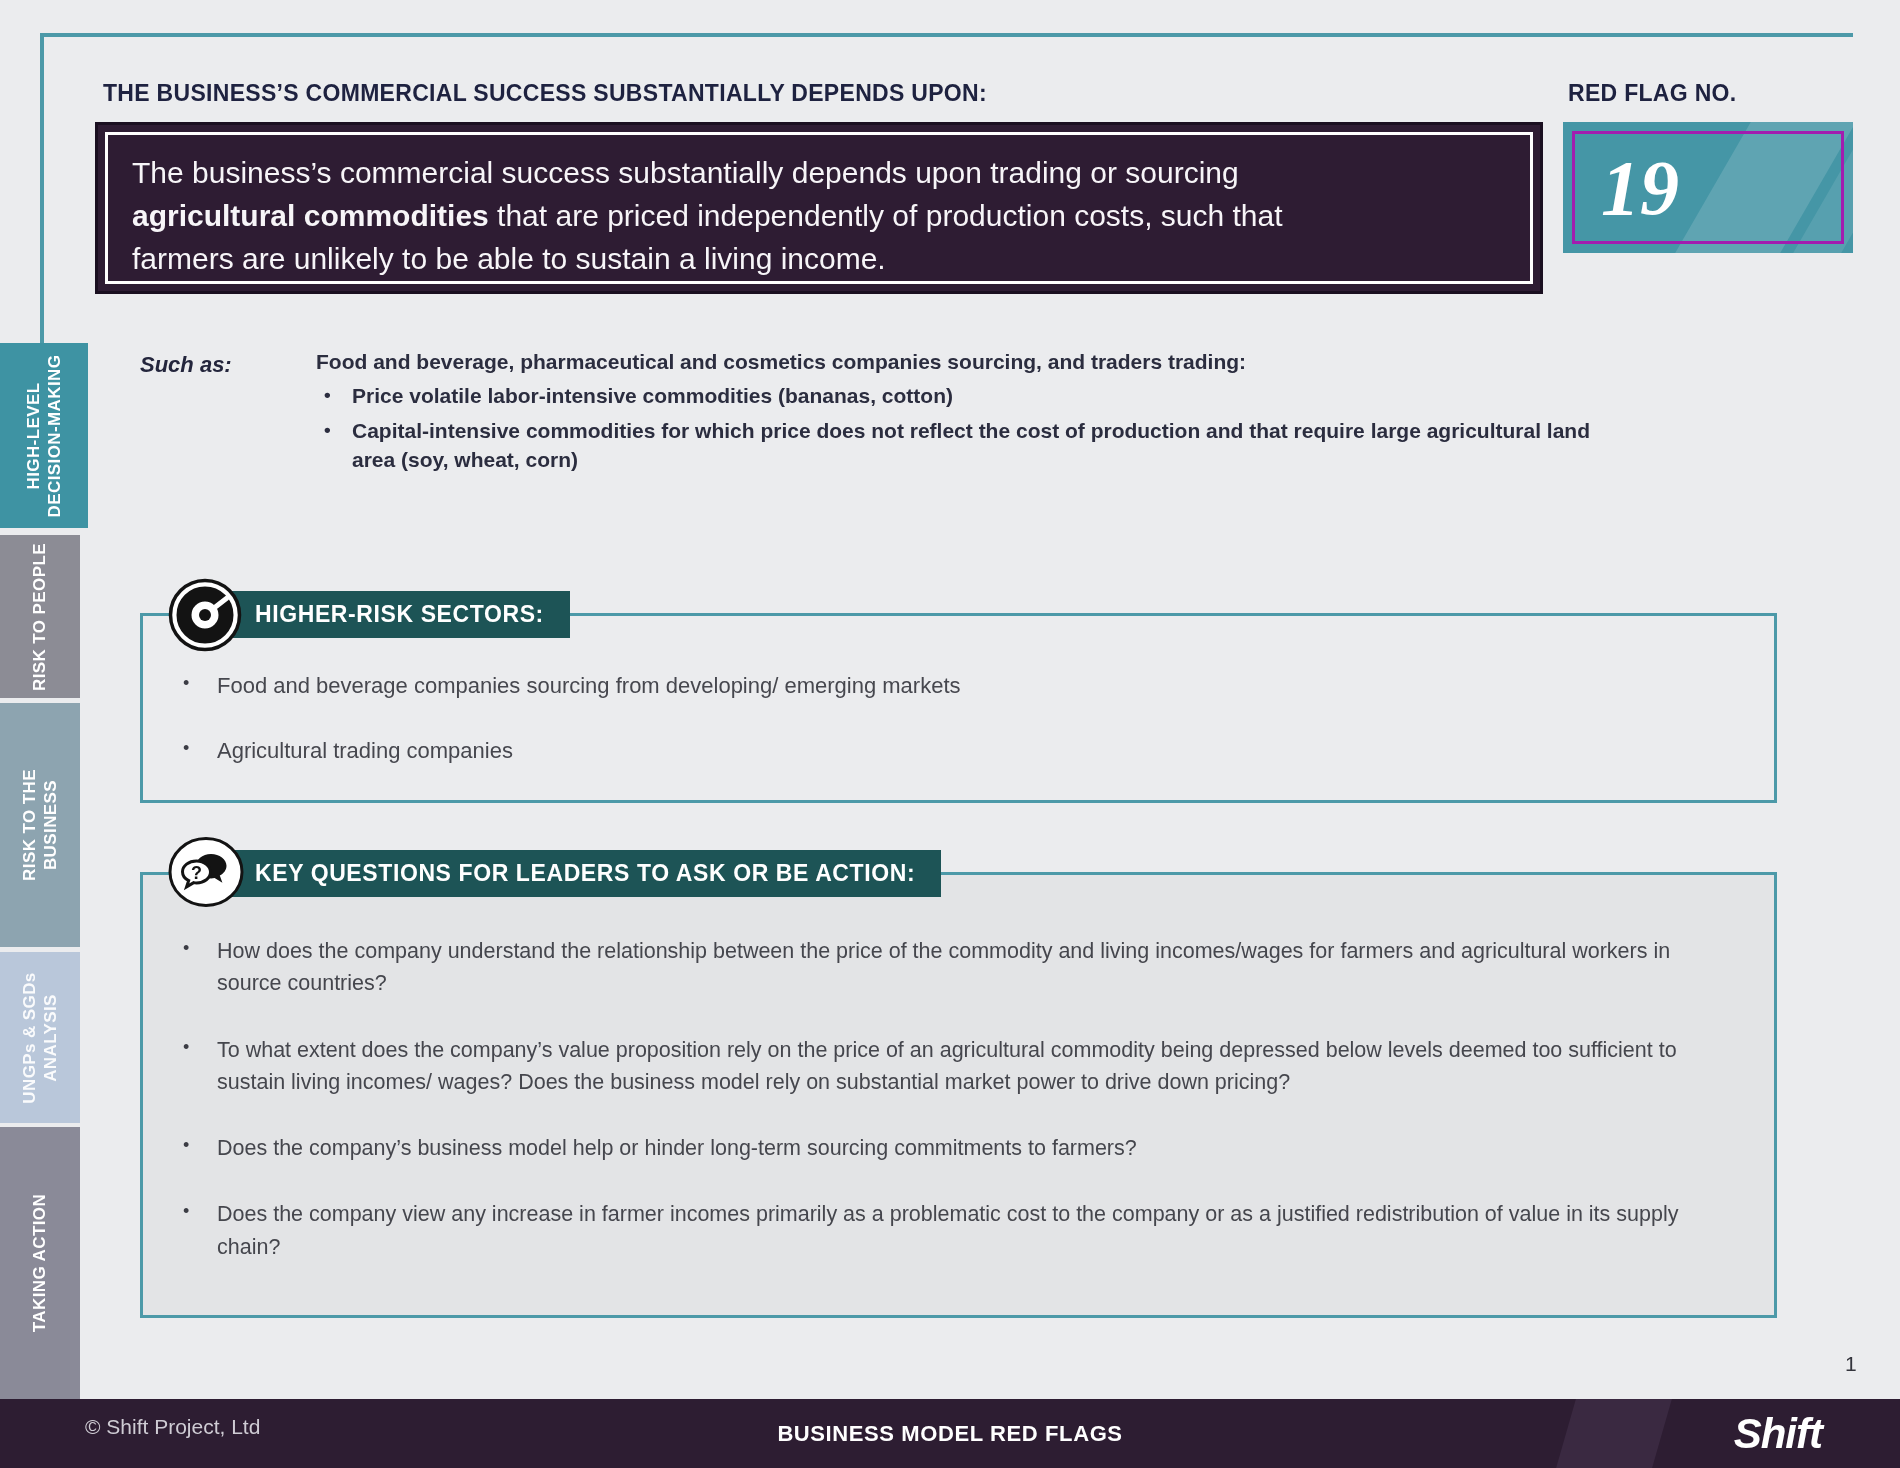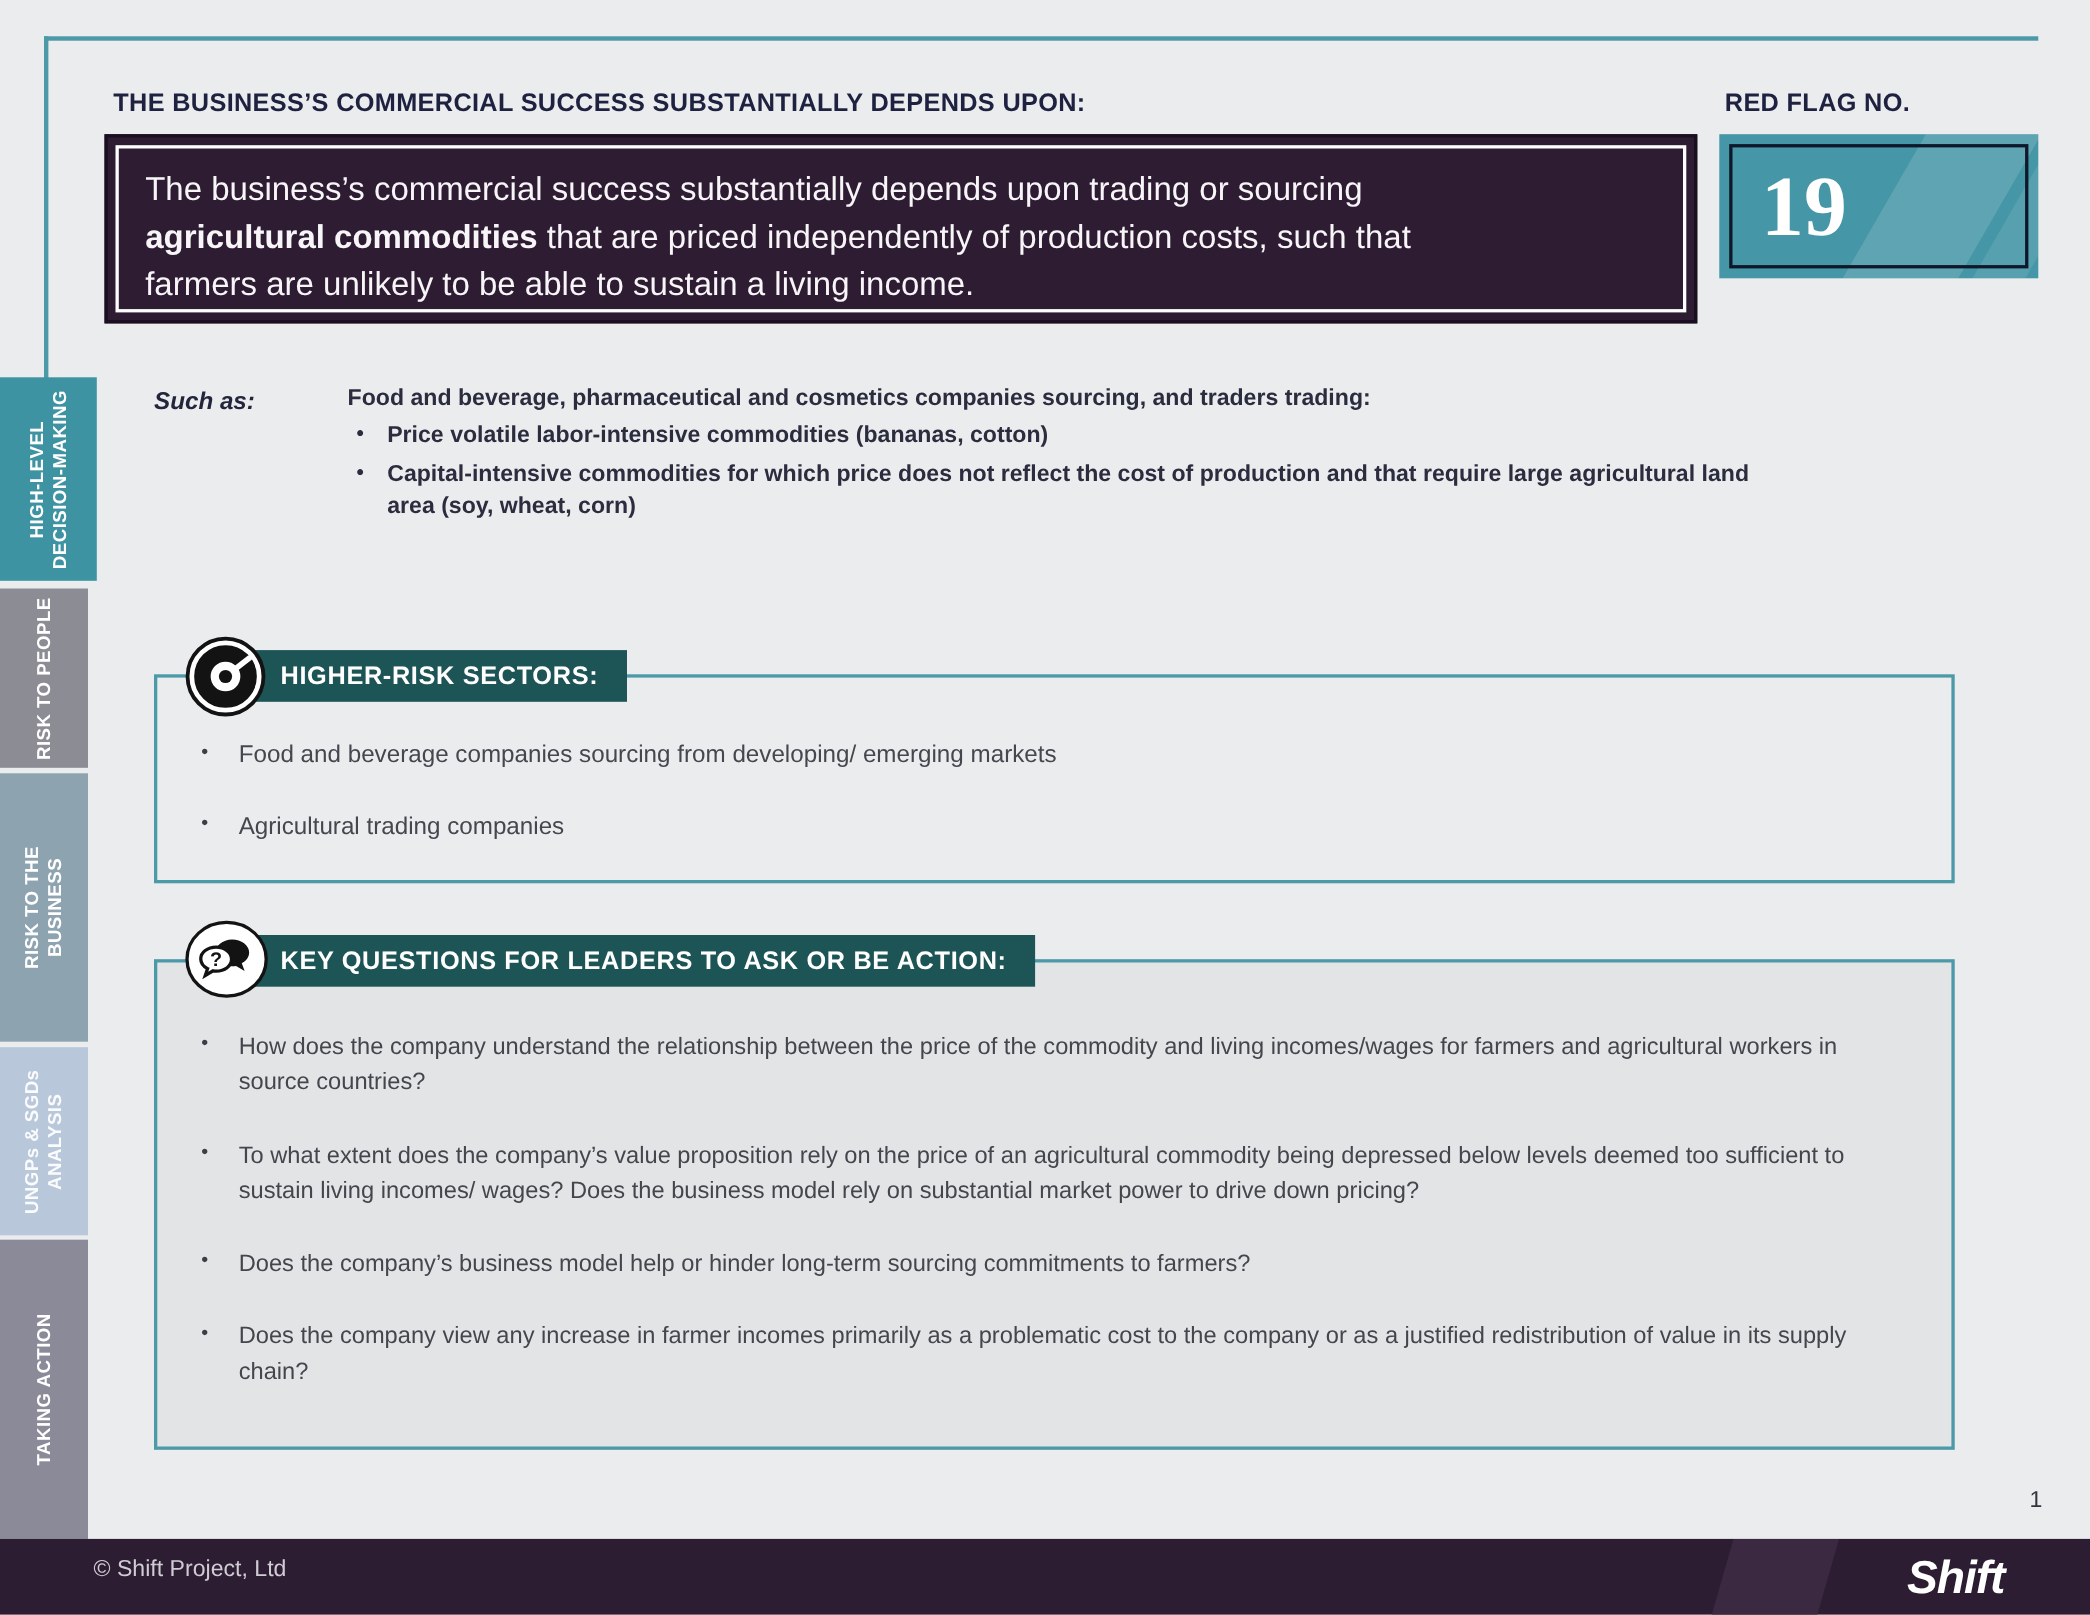--- a/index.html
+++ b/index.html
@@ -43,22 +43,22 @@
     position:absolute; left:1563px; top:122px; width:290px; height:131px;
     background:#4596a6; padding:9px; box-sizing:border-box; overflow:hidden;
   }
   .flag-stripe {
     position:absolute; top:-10px; bottom:-10px; background:rgba(255,255,255,.14);
     transform:skewX(-30deg); z-index:0;
   }
   .flag-stripe.s1 { left:150px; width:105px; }
   .flag-stripe.s2 { left:268px; width:48px; background:rgba(255,255,255,.10); }
   .flag-inner {
-    position:relative; z-index:1; border:3px solid #0f172a; height:100%;
-    box-sizing:border-box; display:flex; align-items:center;
+    position:relative; z-index:1; border:3px solid #a21caf; height:100%;
+    box-sizing:border-box; display:flex; align-items:center;font-style:italic;
   }
   .flag-number {
     font-family:"Liberation Serif","DejaVu Serif",serif;
     font-weight:bold; font-size:78px; color:#ffffff; margin-left:26px; line-height:1;
   }
   .flag-category {
     position:absolute; left:1563px; top:264px; width:290px; box-sizing:border-box;
     background:#3b3f7d; color:#ffffff; font-size:14px; font-weight:bold;
     letter-spacing:.3px; line-height:1.35; padding:9px 12px;
   }
@@ -233,16 +233,17 @@
       <li>Does the company’s business model help or hinder long-term sourcing commitments to farmers?</li>
       <li>Does the company view any increase in farmer incomes primarily as a problematic cost to the company or as a justified redistribution of value in its supply chain?</li>
     </ul>
   </section>
 
   <div class="page-number">1</div>
 
   <footer class="footer">
     <div class="footer-stripe"></div>
     <span class="footer-copy">© Shift Project, Ltd</span>
+    <span class="footer-title">BUSINESS MODEL RED FLAGS</span>
     <span class="footer-logo">Shift</span>
   </footer>
 
 </div>
 
 </body></html>

